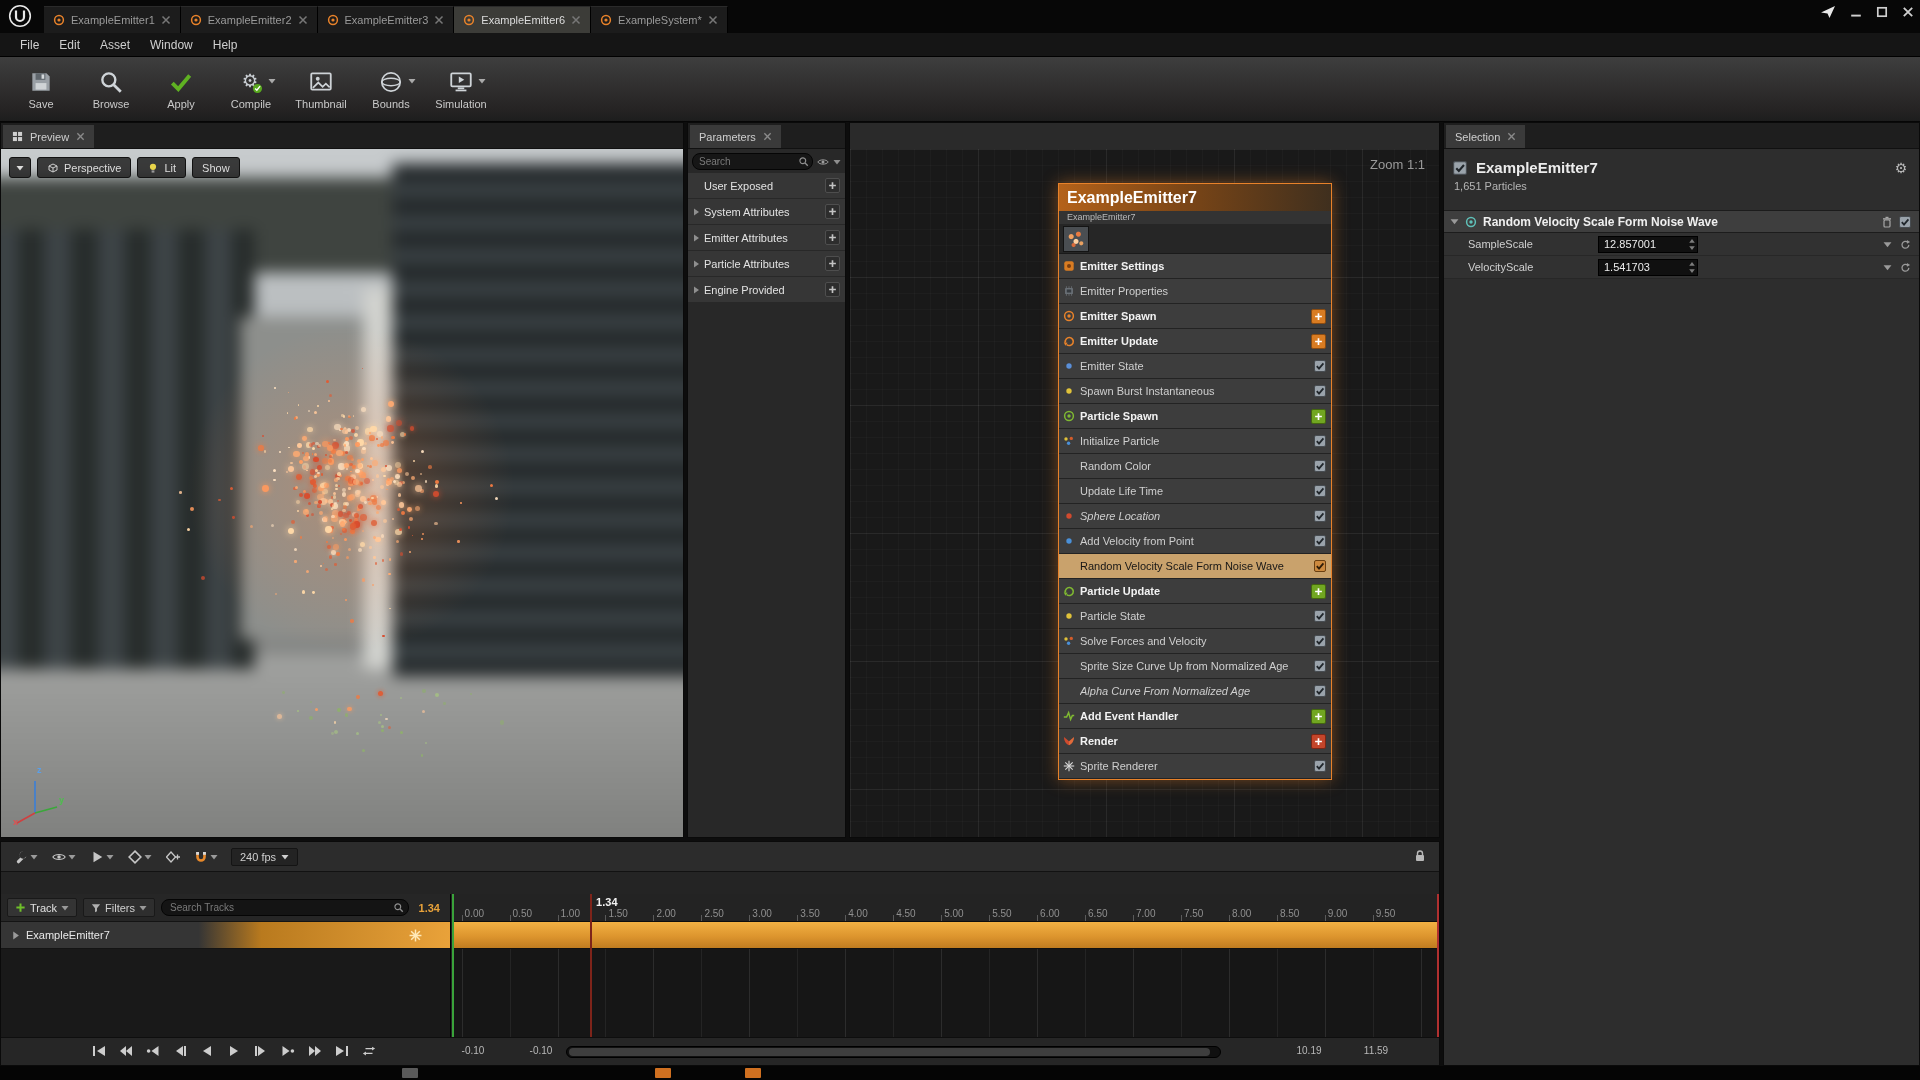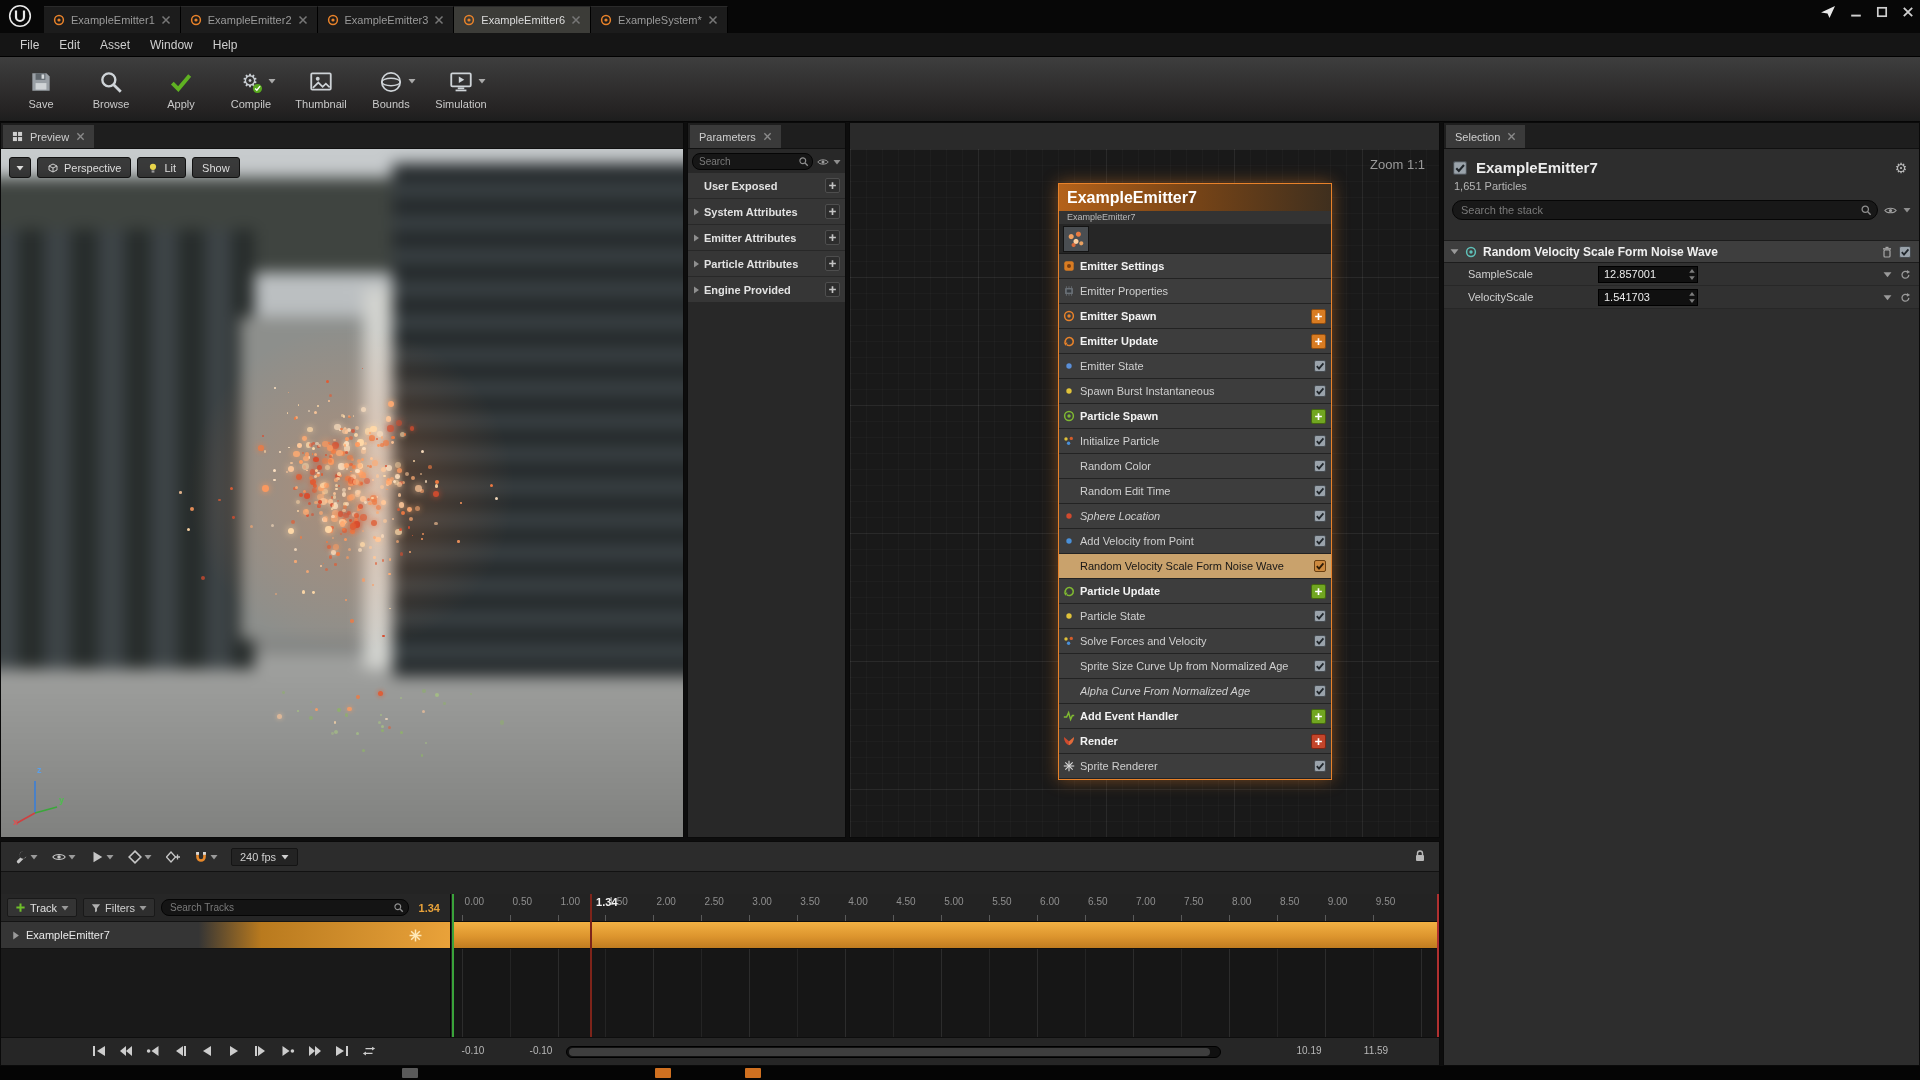--- a/index.html
+++ b/index.html
@@ -58,21 +58,21 @@
   .axis-label{position:absolute;font-size:9px;font-weight:bold;}
 
   
   .params-panel{left:687px;top:122px;width:159px;height:716px;background:#282828;}
   .params-search-row{display:flex;align-items:center;gap:4px;padding:4px 4px 3px 4px;}
   .mini-search{position:relative;flex:1;}
   .mini-search input{width:100%;height:17px;background:#161616;border:1px solid #050505;border-radius:8px;color:#ddd;font-size:10px;padding:0 16px 0 6px;}
   .mini-search .s-icon{position:absolute;right:4px;top:3px;width:11px;height:11px;color:#8f8f8f;}
   .param-section{display:flex;align-items:center;height:25px;background:#363636;margin-bottom:1px;padding:0 5px 0 4px;}
   .param-section .exp{width:8px;height:8px;color:#8f8f8f;margin-right:4px;}
-  .param-section .lbl{flex:1;font-weight:bold;font-size:11px;color:#e2e2e2;}
+  .param-section .lbl{flex:1;font-weight:normal;font-size:11px;color:#e2e2e2;}
   .plus-box{width:15px;height:15px;background:#2d2d2d;border:1px solid #4e4e4e;border-radius:2px;color:#c2c2c2;display:flex;align-items:center;justify-content:center;}
   .plus-box .i10{width:9px;height:9px;}
 
   
   .graph-panel{left:849px;top:122px;width:591px;height:716px;}
   .graph-canvas{position:absolute;left:0;top:26px;right:0;bottom:0;background-color:#191919;
     background-image:linear-gradient(rgba(255,255,255,.05) 1px,transparent 1px),linear-gradient(90deg,rgba(255,255,255,.05) 1px,transparent 1px),linear-gradient(rgba(255,255,255,.025) 1px,transparent 1px),linear-gradient(90deg,rgba(255,255,255,.025) 1px,transparent 1px);
     background-size:128px 128px,128px 128px,16px 16px,16px 16px;overflow:hidden;}
   .zoom-label{position:absolute;right:14px;top:8px;color:#9a9a9a;font-size:13px;}
   .watermark{position:absolute;right:18px;bottom:26px;font-size:54px;font-weight:bold;color:#454545;letter-spacing:2px;}
@@ -136,21 +136,21 @@
   .tracks-search .s-icon{position:absolute;right:5px;top:3px;width:11px;height:11px;color:#8f8f8f;}
   .time-orange{color:#e8a23a;font-size:11px;font-weight:bold;padding:0 4px;}
   .tl-track-row{height:27px;display:flex;align-items:center;padding-left:10px;position:relative;border-bottom:1px solid #141414;background:linear-gradient(90deg,#353535 0 44%,#b97a1e 58%,#e9a23a 100%);}
   .tl-track-row .exp{width:9px;height:9px;color:#9a9a9a;margin-right:6px;}
   .tl-track-row .lbl{font-size:11px;color:#e8e8e8;}
   .tl-track-row .burst{position:absolute;right:28px;top:7px;width:13px;height:13px;color:#ffe9b8;}
   .tl-left-rest{position:absolute;left:0;right:0;top:55px;bottom:0;background:#191919;}
   .tl-right{position:absolute;left:451px;top:52px;right:0;bottom:28px;background:#1c1c1c;overflow:hidden;}
   .tl-ruler{position:absolute;left:0;right:0;top:0;height:28px;background:#232323;border-bottom:1px solid #0e0e0e;}
   .tick{position:absolute;bottom:0;width:1px;height:6px;background:#5a5a5a;}
-  .tick-label{position:absolute;left:3px;bottom:14px;color:#8f8f8f;font-size:10px;white-space:nowrap;}
+  .tick-label{position:absolute;left:3px;bottom:2px;color:#8f8f8f;font-size:10px;white-space:nowrap;}
   .tl-band{position:absolute;left:0;right:0;top:28px;height:27px;background:linear-gradient(180deg,#f2b143,#dd952e 55%,#c07c20);border-bottom:1px solid #101010;}
   .tl-grid{position:absolute;left:0;right:0;top:55px;bottom:0;background:#161616;}
   .grid-line{position:absolute;top:0;bottom:0;width:1px;background:#242424;}
   .grid-line.major{background:#2c2c2c;}
   .edge-line{position:absolute;top:0;bottom:0;width:2px;}
   .playhead{position:absolute;top:0;bottom:0;width:2px;background:#7e241a;}
   .playhead-label{position:absolute;top:2px;font-size:11px;font-weight:bold;color:#f2f2f2;}
   .dock-bottombar{position:absolute;left:0;right:0;bottom:0;height:28px;background:#262626;border-top:1px solid #0e0e0e;}
   .transport{position:absolute;left:88px;top:5px;display:flex;gap:7px;}
   .tp-btn{width:20px;height:16px;color:#cdcdcd;display:flex;align-items:center;justify-content:center;}
@@ -1097,21 +1097,21 @@
             <span class="lbl">Random Color</span>
             <span class="chk i12" data-icon="check">
               <svg viewBox="0 0 12 12">
                 <rect x="0.5" y="0.5" width="11" height="11" rx="1.5" fill="#9aa3ab" stroke="#474c51"></rect>
                 <path d="M2.8,6.2 l2.2,2.4 L9.4,3.4" fill="none" stroke="#20262b" stroke-width="1.8"></path>
               </svg>
             </span>
           </div>
           <div class="stack-row">
             <span class="s-icon"></span>
-            <span class="lbl">Random Edit Time</span>
+            <span class="lbl">Update Life Time</span>
             <span class="chk i12" data-icon="check">
               <svg viewBox="0 0 12 12">
                 <rect x="0.5" y="0.5" width="11" height="11" rx="1.5" fill="#9aa3ab" stroke="#474c51"></rect>
                 <path d="M2.8,6.2 l2.2,2.4 L9.4,3.4" fill="none" stroke="#20262b" stroke-width="1.8"></path>
               </svg>
             </span>
           </div>
           <div class="stack-row italic">
             <span class="s-icon">
               <span data-icon="dot" style="color: rgb(208, 74, 46);">
@@ -1306,42 +1306,20 @@
         </svg>
       </span>
     <span class="sel-title">ExampleEmitter7</span>
     <span class="i16" style="color:#b8b8b8;" data-icon="gear">
         <svg viewBox="0 0 16 16">
           <text x="8" y="13" font-size="14" text-anchor="middle" fill="currentColor" font-family="DejaVu Sans">⚙</text>
         </svg>
       </span>
   </div>
   <div class="sel-count">1,651 Particles</div>
-  <div class="sel-search-row">
-    <div class="sel-search">
-      <input type="text" placeholder="Search the stack" style="">
-      <span class="s-icon" data-icon="search">
-          <svg viewBox="0 0 16 16">
-            <circle cx="7" cy="7" r="4.2" fill="none" stroke="currentColor" stroke-width="1.7"></circle>
-            <line x1="10.3" y1="10.3" x2="14.2" y2="14.2" stroke="currentColor" stroke-width="1.9"></line>
-          </svg>
-        </span>
-    </div>
-    <span class="i13" style="color:#9f9f9f;" data-icon="eye">
-        <svg viewBox="0 0 16 16">
-          <path d="M1,8 C3.5,4.2 12.5,4.2 15,8 C12.5,11.8 3.5,11.8 1,8 Z" fill="none" stroke="currentColor" stroke-width="1.3"></path>
-          <circle cx="8" cy="8" r="2" fill="currentColor"></circle>
-        </svg>
-      </span>
-    <span class="i8" style="color:#8f8f8f;" data-icon="caret-down">
-        <svg viewBox="0 0 8 8">
-          <polygon points="0.5,2 7.5,2 4,6.5" fill="currentColor"></polygon>
-        </svg>
-      </span>
-  </div>
   <div class="module-header">
     <span class="i9" style="color:#9a9a9a;" data-icon="caret-down">
         <svg viewBox="0 0 8 8">
           <polygon points="0.5,2 7.5,2 4,6.5" fill="currentColor"></polygon>
         </svg>
       </span>
     <span class="i12" style="color:#5fc0b8;" data-icon="ring-dot">
         <svg viewBox="0 0 12 12">
           <circle cx="6" cy="6" r="4.4" fill="none" stroke="currentColor" stroke-width="1.5"></circle>
           <circle cx="6" cy="6" r="1.7" fill="currentColor"></circle>

